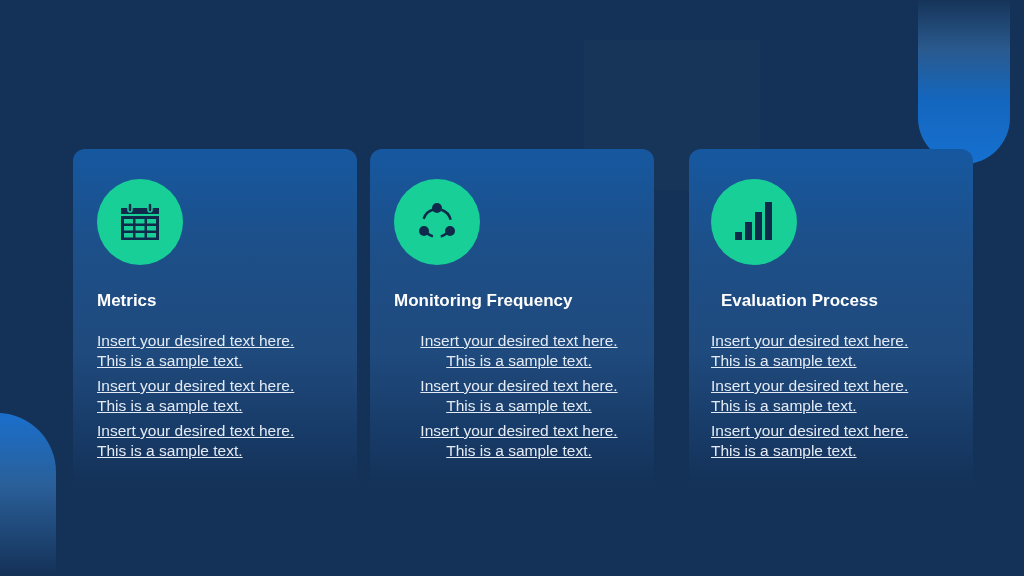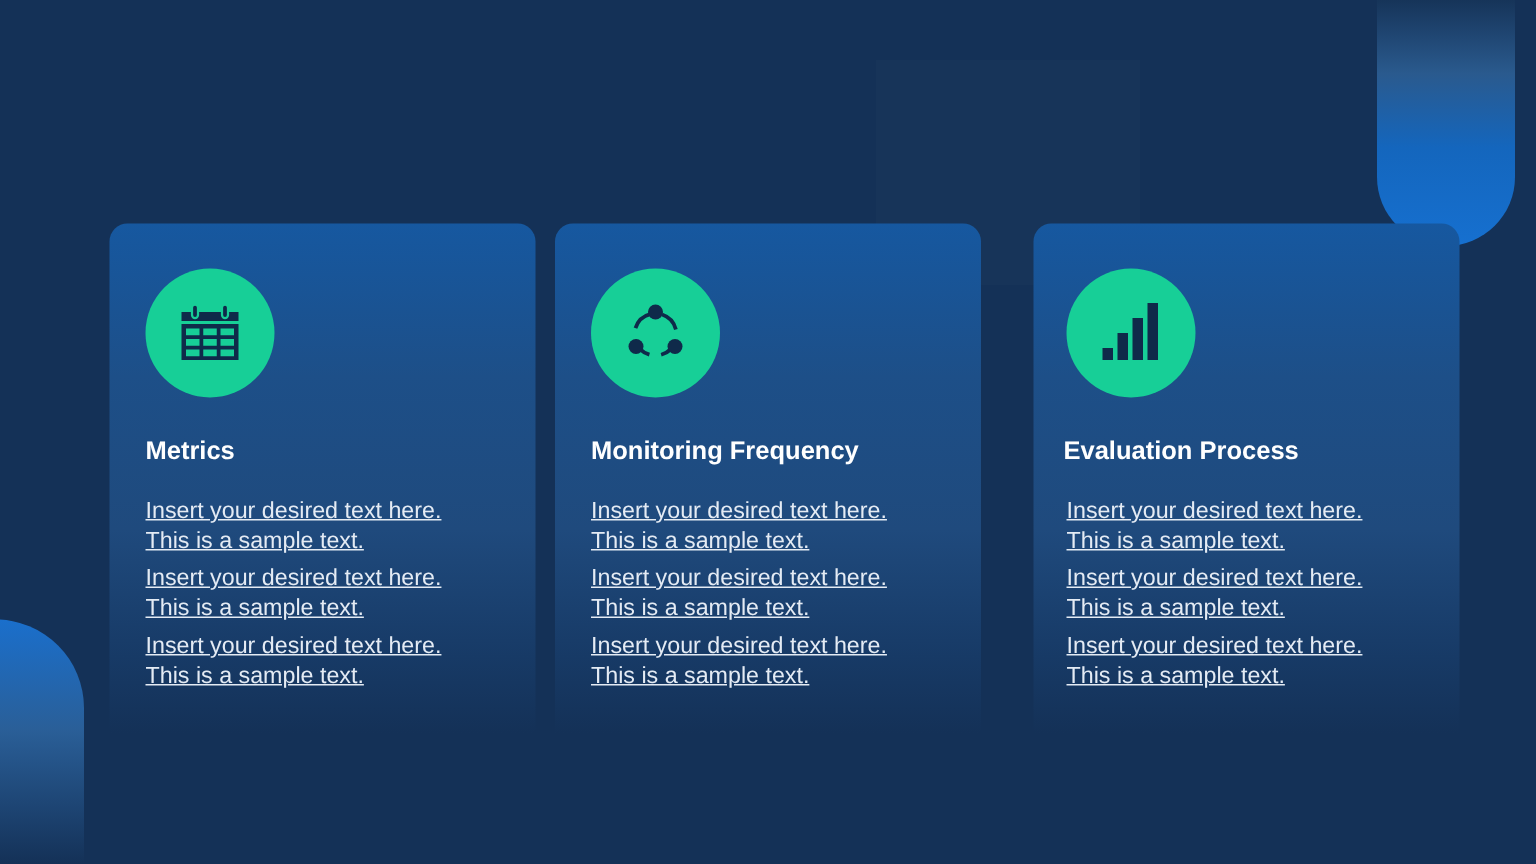--- a/index.html
+++ b/index.html
@@ -60,21 +60,21 @@
   
   .card {
     position: absolute;
     top: 149px;
     width: 284px;
     height: 340px;
     border-radius: 12px 12px 0 0;
     background: linear-gradient(to bottom, #1658a0 0%, #1d4f88 30%, #1f4a7d 60%, #173a66 85%, #143157 100%);
   }
   .card-1 { left: 44px; margin-left: 29px; }
-  .card-2 { left: 370px; }
+  .card-2 { left: 370px; text-align: center; }
   .card-3 { left: 689px; }
   .icon-circle {
     position: absolute;
     left: 24px;
     top: 30px;
     width: 86px;
     height: 86px;
     border-radius: 50%;
     background: #17cf97;
     display: flex;
@@ -84,21 +84,21 @@
   .card-3 .icon-circle { left: 22px; }
   .card-heading {
     position: absolute;
     left: 24px;
     top: 142px;
     font-size: 17px;
     font-weight: bold;
     color: #ffffff;
     margin: 0;
   }
-  .card-3 .card-heading { left: 20px; }
+  .card-3 .card-heading { left: 32px; }
   .card-body {
     position: absolute;
     left: 24px;
     top: 182px;
     width: 250px;
   }
   .card-3 .card-body { left: 22px; }
   .para {
     font-size: 15.5px;
     line-height: 20px;

